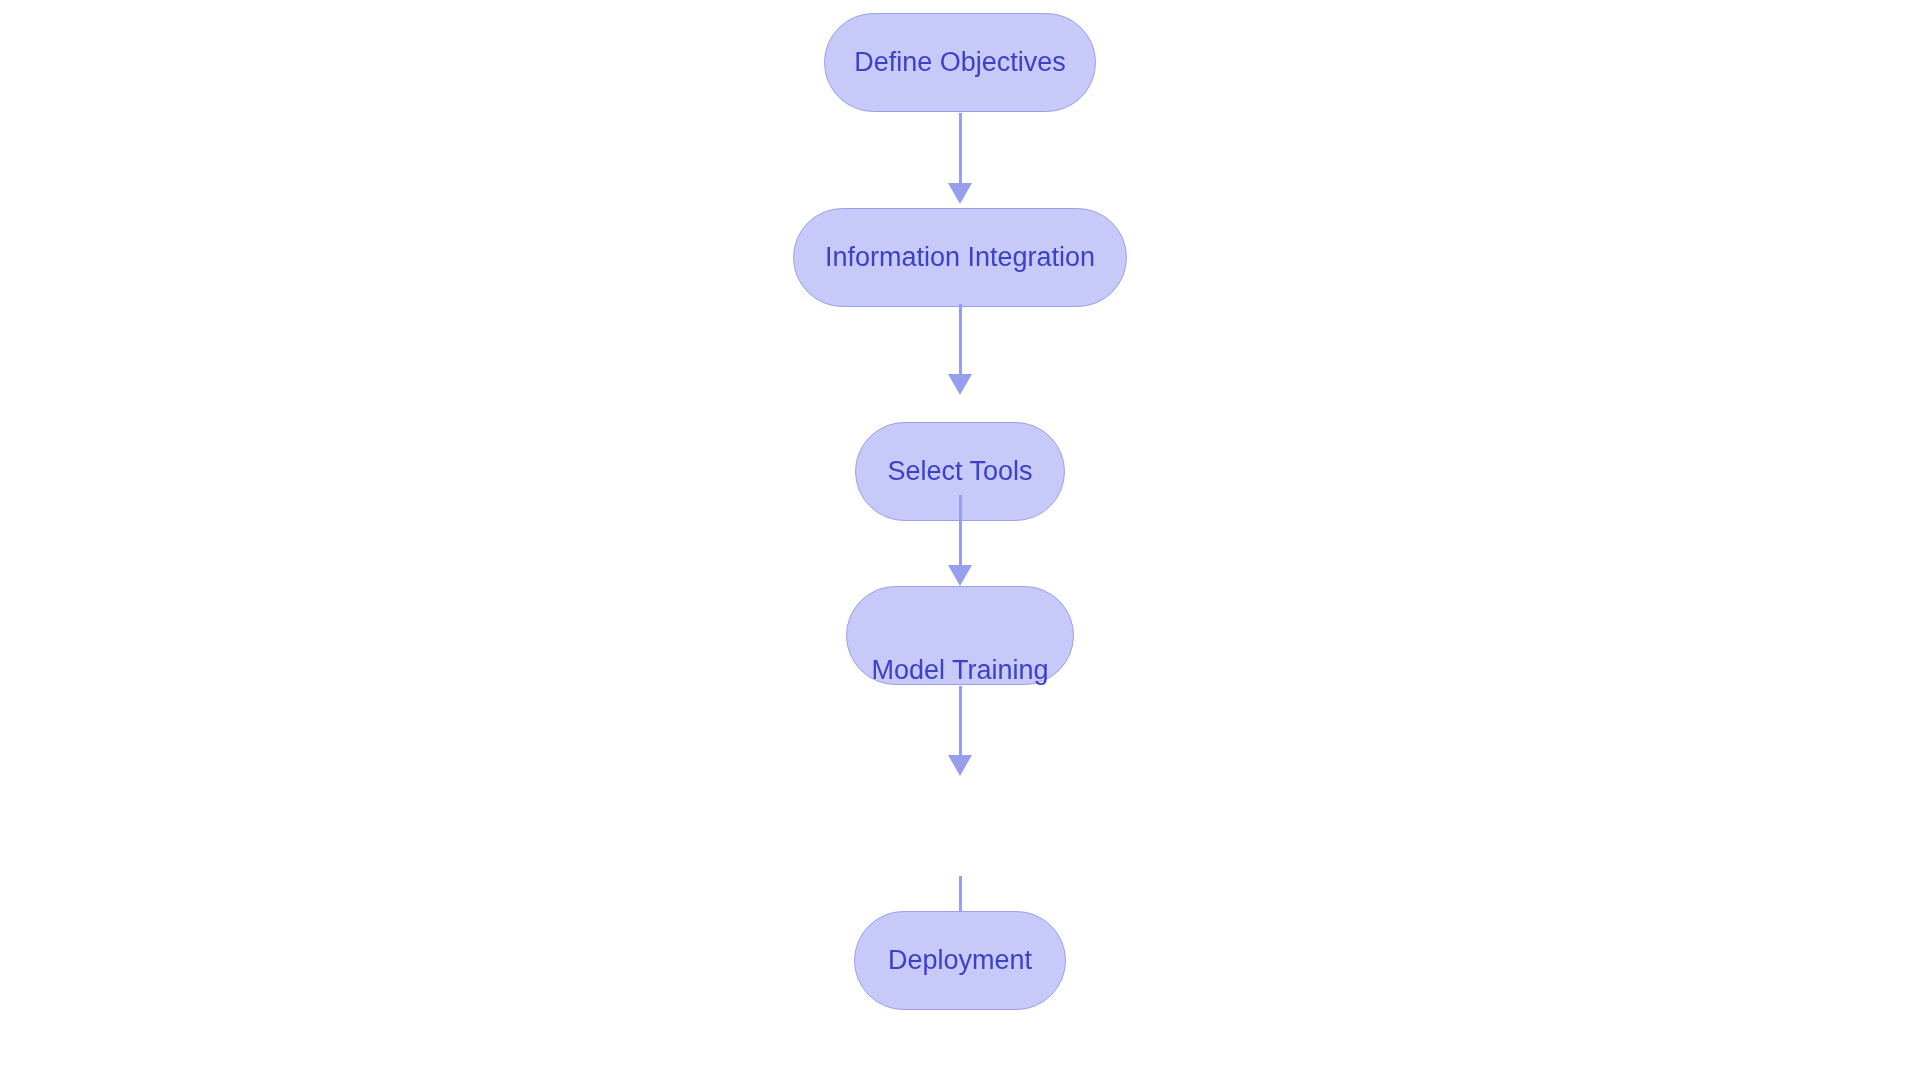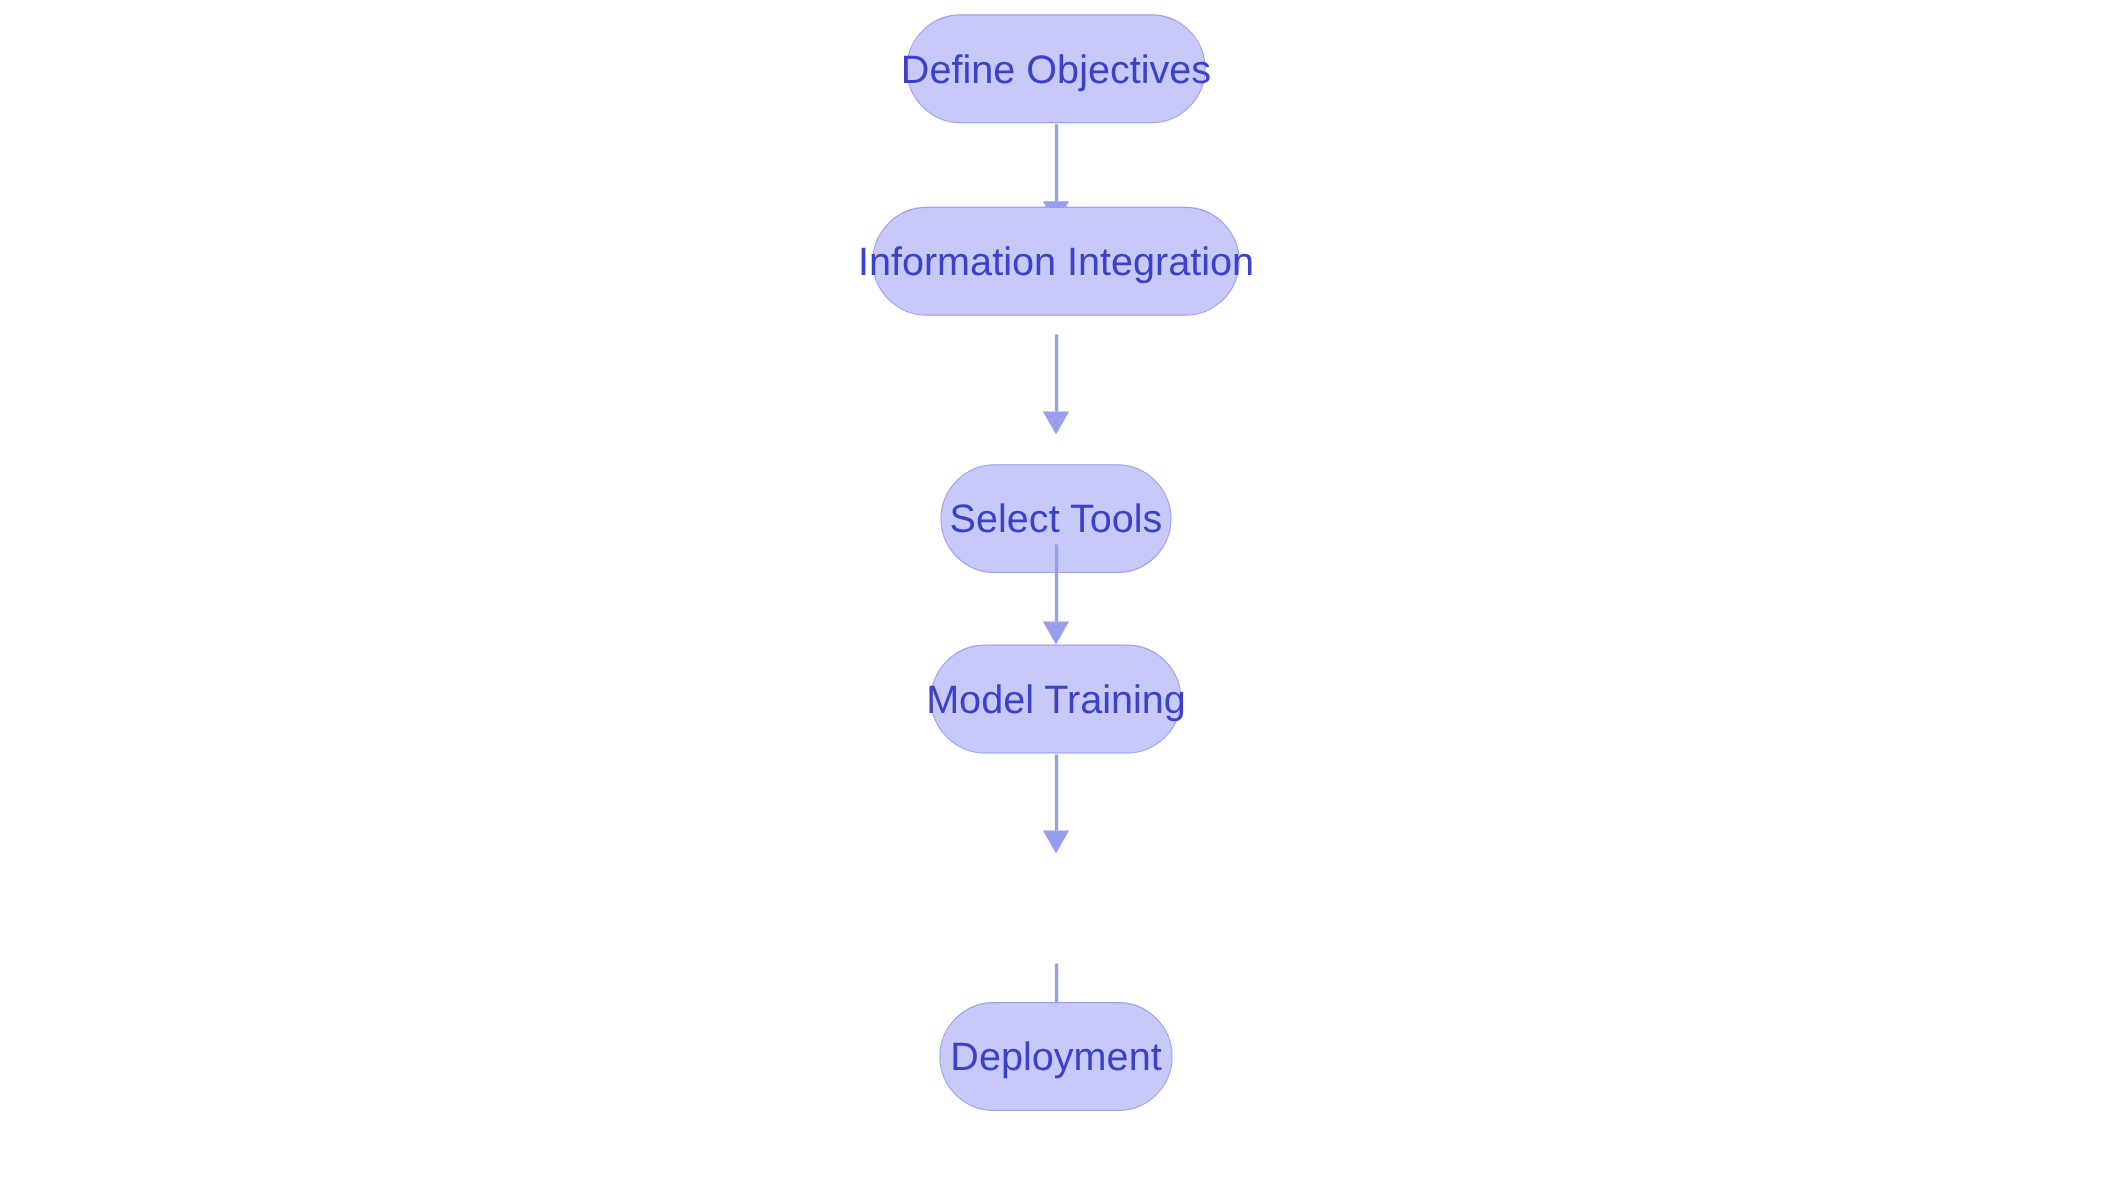--- a/index.html
+++ b/index.html
@@ -31,29 +31,29 @@
     left: 50%;
     transform: translateX(-50%);
     height: 99px;
     border-radius: 50px;
     background: var(--node-fill);
     border: 1px solid var(--node-border);
     display: flex;
     align-items: center;
     justify-content: center;
     color: var(--node-text);
-    font-size: 36px;
+    font-size: 27px;
     line-height: 1;
     white-space: nowrap;
   }
   .node .node-label { padding: 0 20px; }
   .n1 { top: 13px;  width: 272px; }
-  .n2 { top: 188px; width: 334px; }
+  .n2 { top: 208px; width: 334px; }
   .n3 { top: 395px; width: 210px; margin-top: 27px; }
-  .n4 { top: 586px; width: 228px; }
+  .n4 { top: 586px; width: 228px; align-items: flex-end; }
   .n5 { top: 776px; width: 321px; }
   .n6 { top: 911px; width: 212px; }
 
   .arrow {
     position: absolute;
     left: 50%;
     transform: translateX(-50%);
     display: flex;
     flex-direction: column;
     align-items: center;

